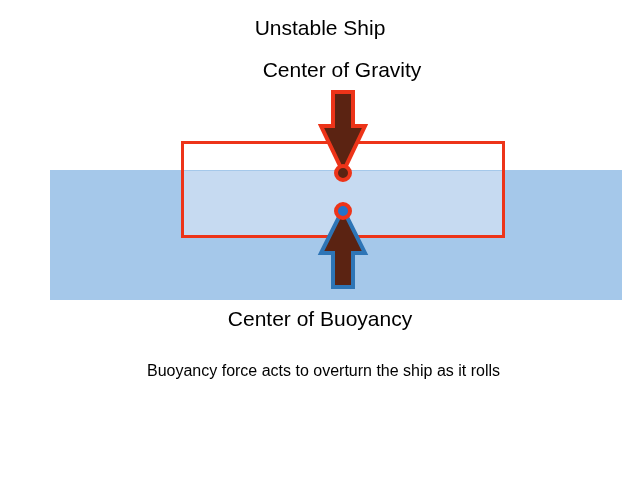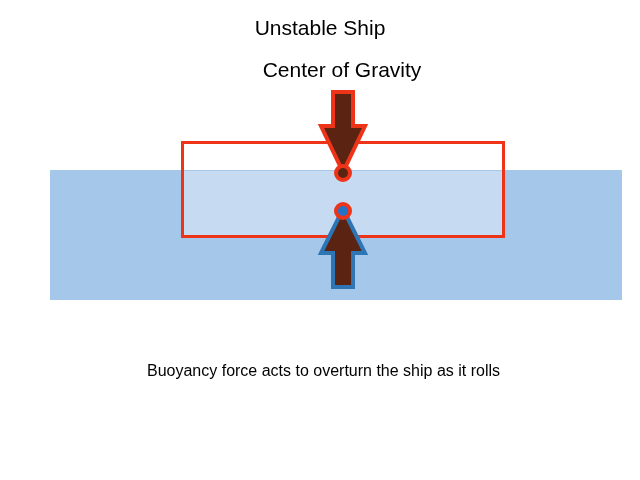--- a/index.html
+++ b/index.html
@@ -110,16 +110,17 @@
 
     <circle cx="343" cy="173" r="7" fill="#5B2312" stroke="#ED3419" stroke-width="4"></circle>
 
     <circle cx="343" cy="211" r="7" fill="#2472C8" stroke="#ED3419" stroke-width="4"></circle>
   </svg>
 
   <div class="label" id="title-unstable-ship">Unstable Ship</div>
 
   <div class="label" id="label-center-of-gravity">Center of Gravity</div>
 
+  <div class="label" id="label-center-of-buoyancy">Center of Buoyancy</div>
 
   <div class="label" id="caption-buoyancy">Buoyancy force acts to overturn the ship as it rolls</div>
 
 </div>
 
 </body></html>

